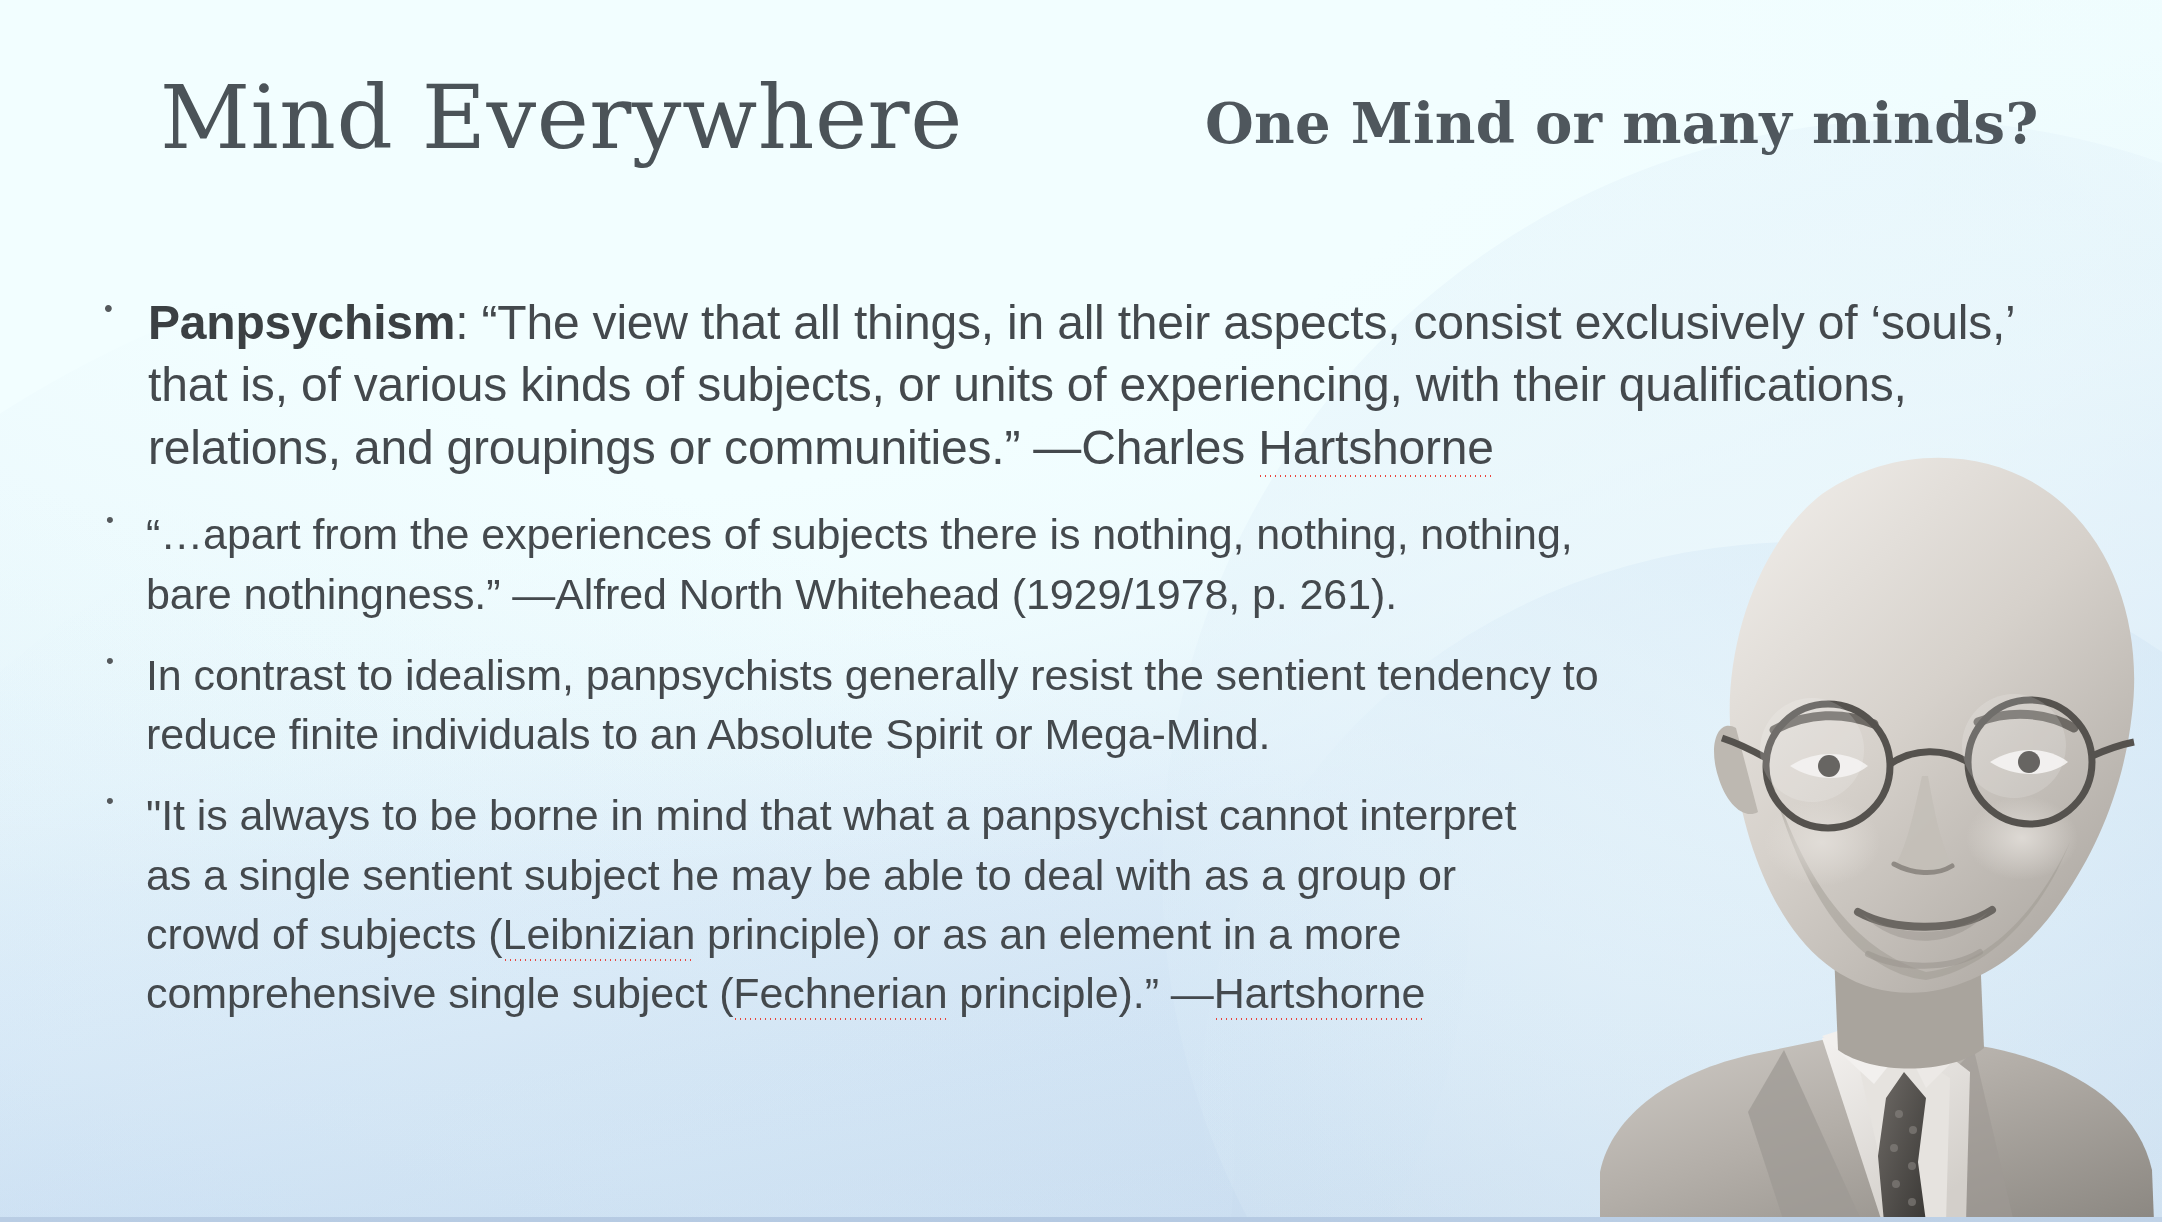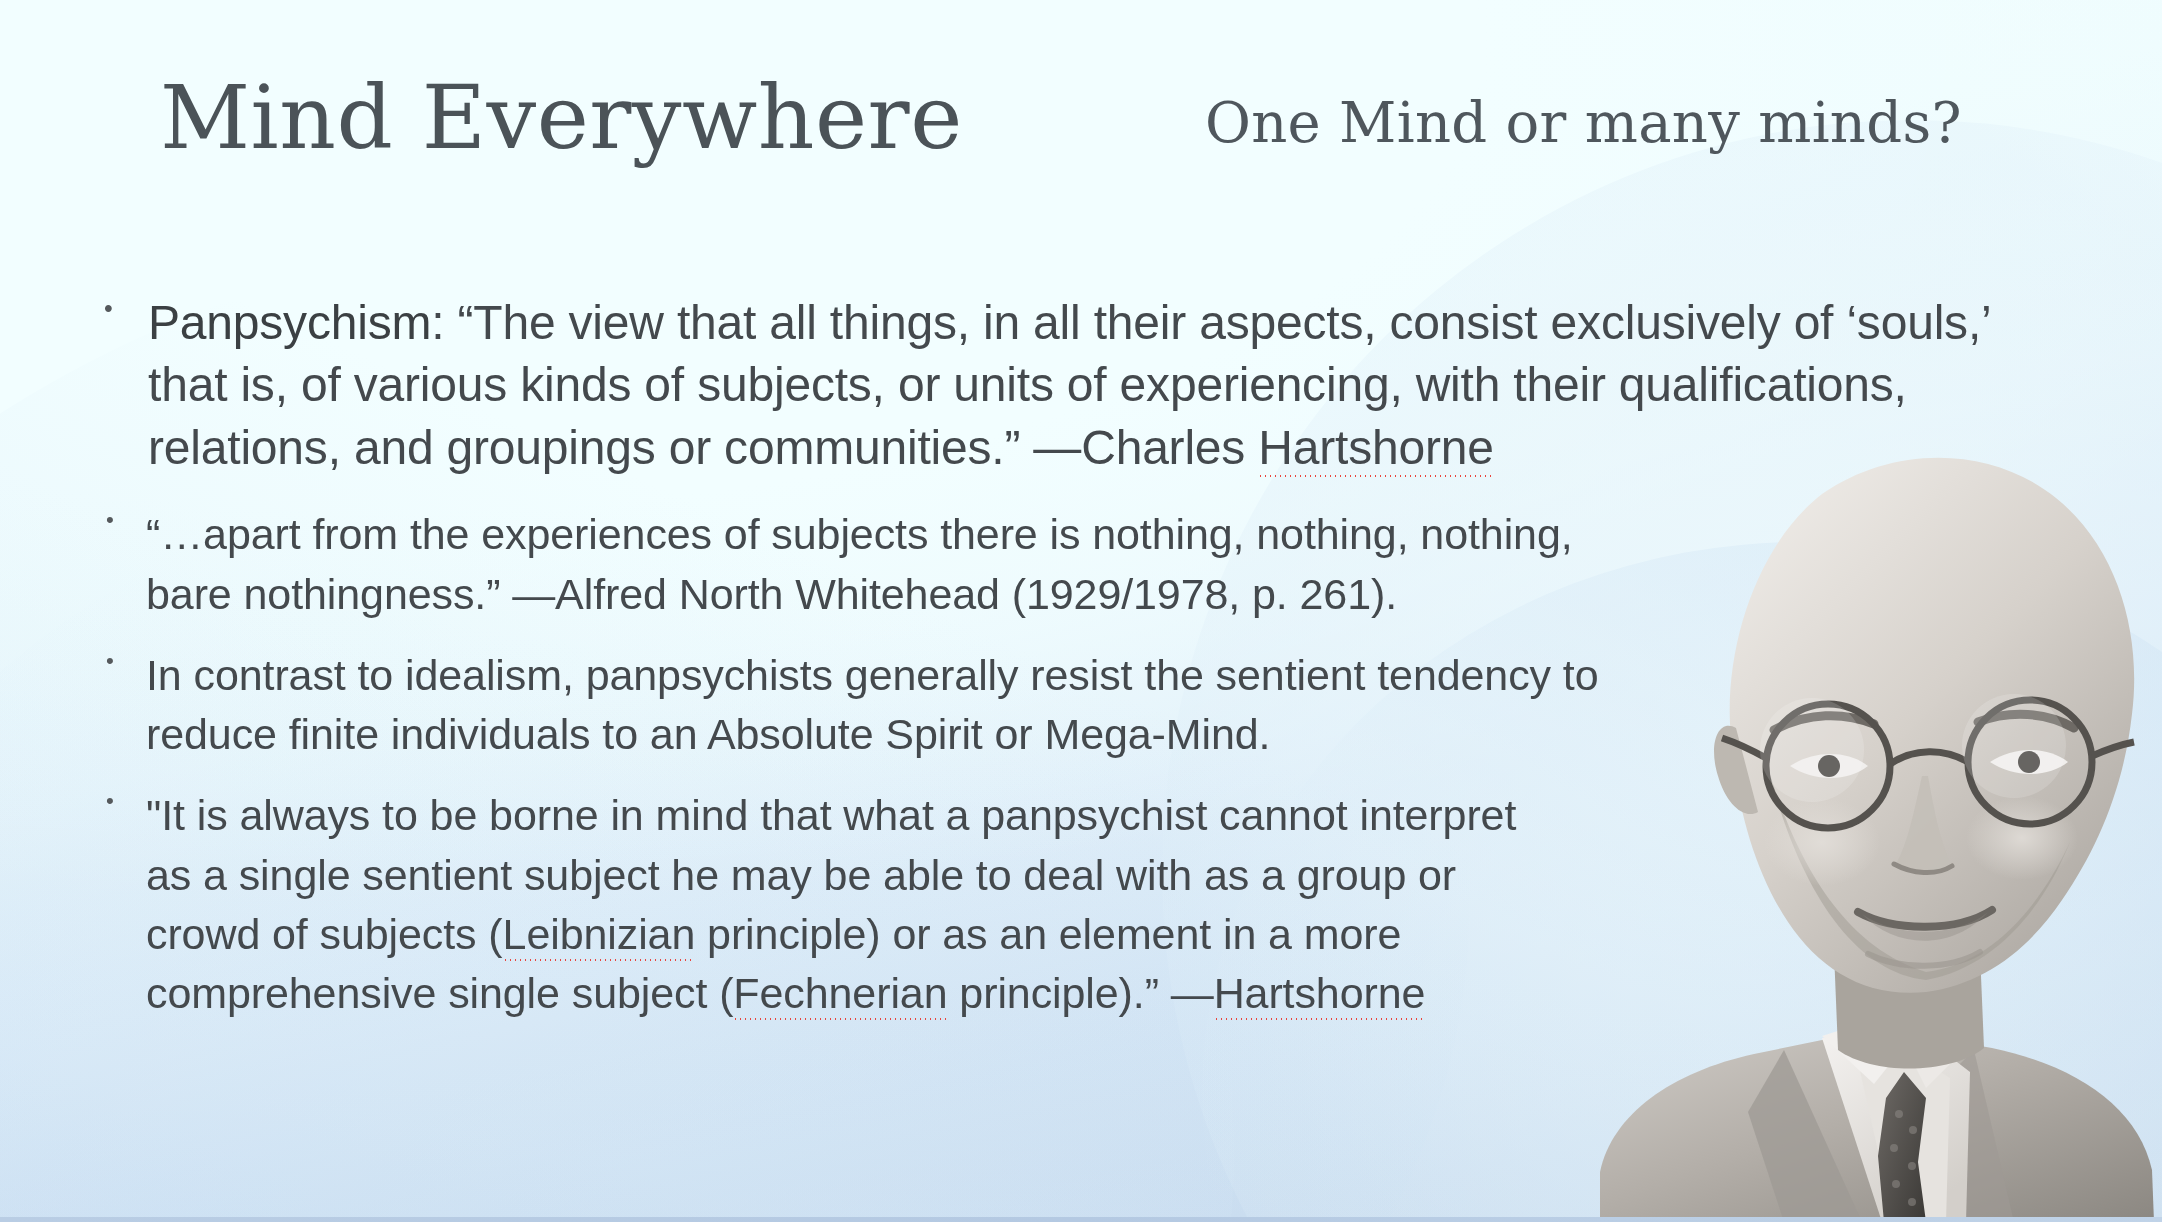--- a/index.html
+++ b/index.html
@@ -81,21 +81,21 @@
     line-height: 1.05;
     color: #4b5358;
     letter-spacing: 0.5px;
     white-space: nowrap;
     text-align: right;
   }
   #slide-subtitle {
     position: absolute;
     left: 1205px; top: 22px;
     font-family: "DejaVu Serif", "Liberation Serif", serif;
-    font-weight: 400;
+    font-weight: 700;
     font-size: 56px;
     line-height: 1.05;
     color: #4f575d;
     letter-spacing: 0.3px;
     white-space: nowrap;
   }
 
   
   #body {
     position: absolute;
@@ -125,21 +125,21 @@
 
   
   #bullet-1 {
     font-size: 48px;
     line-height: 1.30;
     letter-spacing: -0.2px;
     width: 1920px;
     margin-bottom: 26px;
   }
   #bullet-1 .dot { width: 50px; padding-left: 6px; }
-  #bullet-1 b { font-weight: 400; color: #3b4043; }
+  #bullet-1 b { font-weight: 700; color: #3b4043; }
 
   
   #bullet-2, #bullet-3, #bullet-4 {
     font-size: 43px;
     line-height: 1.38;
     letter-spacing: -0.1px;
   }
   #bullet-2 { width: 1560px; margin-bottom: 22px; }
   #bullet-3 { width: 1560px; margin-bottom: 22px; }
   #bullet-4 { width: 1430px; }

